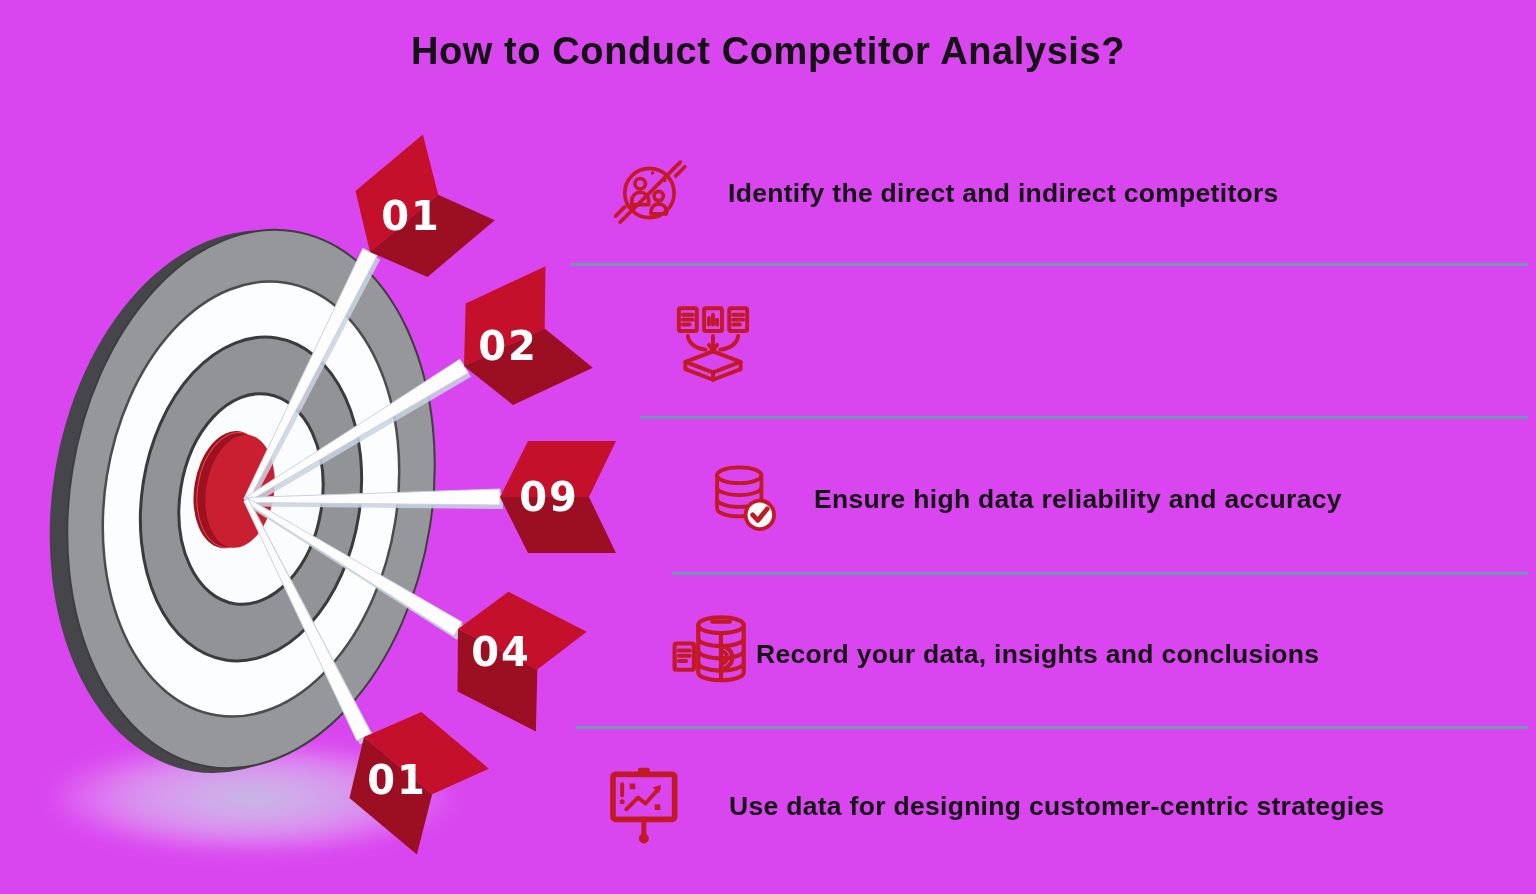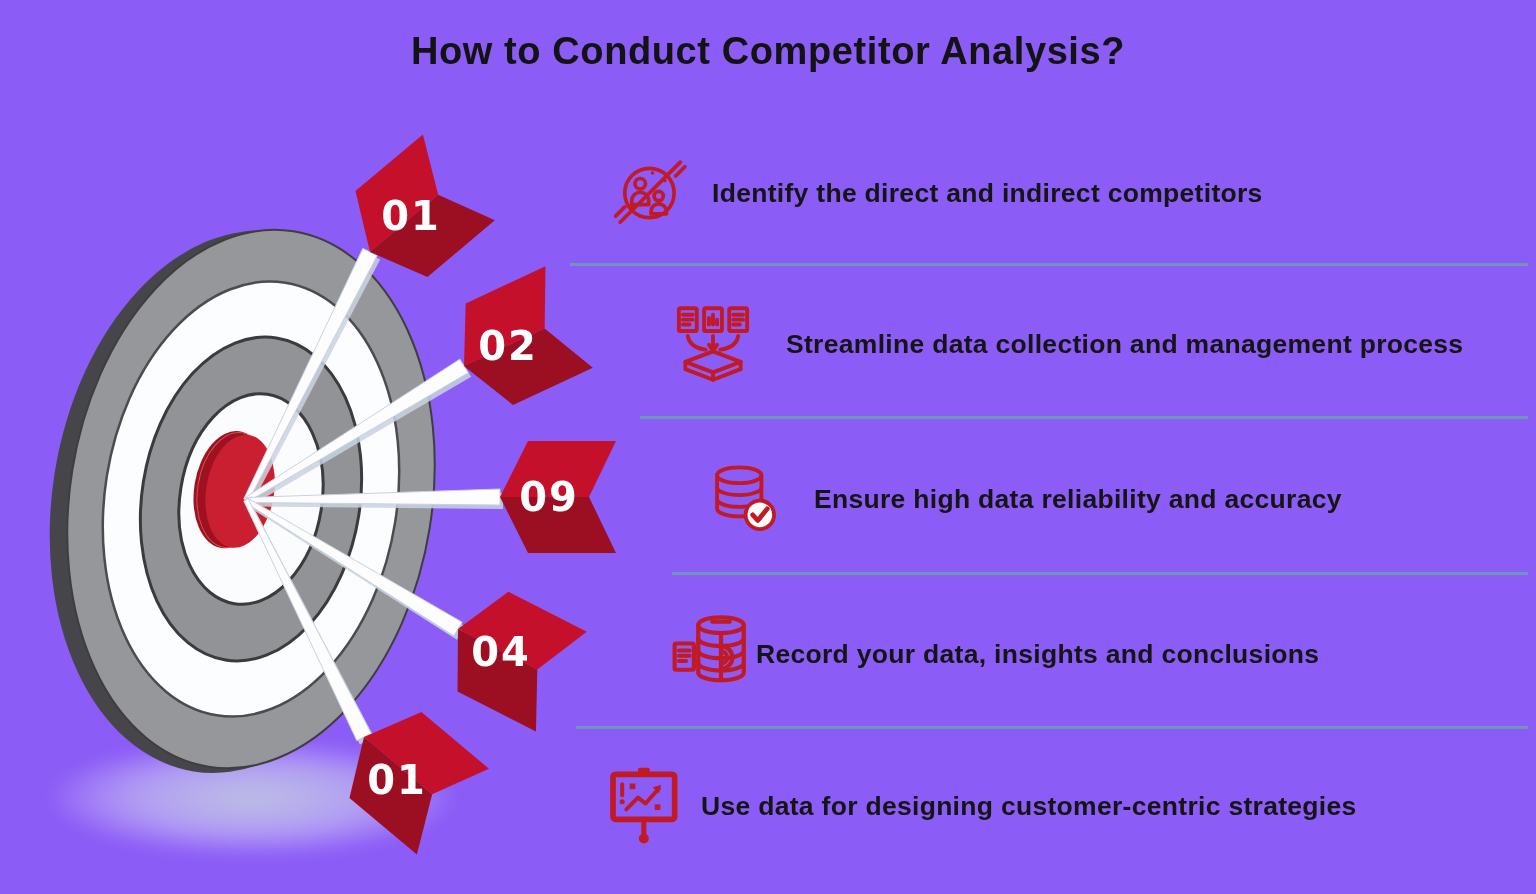--- a/index.html
+++ b/index.html
@@ -1,16 +1,16 @@
 <!DOCTYPE html>
 <html><head>
 <meta charset="utf-8">
 <style>
   html,body{margin:0;padding:0;background:#ffffff;}
-  .page{position:relative;width:1536px;height:894px;background:#8b5cf6;overflow:hidden;
+  .page{position:relative;width:1536px;height:894px;background:#d946ef;overflow:hidden;
         font-family:"Liberation Sans",sans-serif;}
   .title{position:absolute;top:30px;left:0;width:100%;text-align:center;
          font-size:38px;font-weight:700;color:#131313;letter-spacing:.6px;}
   .illustration{position:absolute;left:0;top:0;z-index:1;}
   .flag-num{position:absolute;transform:translate(-50%,-50%);z-index:3;
             color:#ffffff;font-weight:700;font-size:40px;letter-spacing:2px;
             font-family:"DejaVu Sans","Liberation Sans",sans-serif;}
   .row{position:absolute;display:flex;align-items:center;height:92px;z-index:2;}
   .row .label{font-weight:700;font-size:26.5px;color:#151515;letter-spacing:.3px;white-space:nowrap;}
   .row svg{flex:none;display:block;}
@@ -94,21 +94,21 @@
   <div class="flag-num" style="left:508px;top:346px;">02</div>
   <div class="flag-num" style="left:549px;top:497px;">09</div>
   <div class="flag-num" style="left:501px;top:652px;">04</div>
   <div class="flag-num" style="left:397px;top:780px;">01</div>
 
   <div class="divider" style="left:570px;top:263px;width:958px;"></div>
   <div class="divider" style="left:640px;top:416px;width:888px;"></div>
   <div class="divider" style="left:672px;top:572px;width:856px;"></div>
   <div class="divider" style="left:576px;top:726px;width:952px;"></div>
 
-  <div class="row" style="left:614px;top:147px;gap:24px;">
+  <div class="row" style="left:614px;top:147px;gap:40px;">
     <svg width="74" height="74" viewBox="0 0 48 48">
       <g class="ic">
         <circle cx="23" cy="24" r="16"></circle>
         <line x1="4" y1="43" x2="43" y2="4"></line>
         <line x1="40" y1="13" x2="46" y2="7"></line>
         <line x1="1" y1="39" x2="7" y2="33"></line>
         <circle cx="17" cy="18" r="3.4"></circle>
         <path d="M11.5,29 a5.5,5.5 0 0 1 11,0 v2.5 h-11 z"></path>
         <circle cx="29" cy="26" r="3"></circle>
         <path d="M24,36 a5,5 0 0 1 10,0 v1.5 h-10 z"></path>
@@ -137,21 +137,20 @@
           <line x1="36.5" y1="12" x2="40.5" y2="12"></line>
         <path d="M8.5,19 q1,7 11,8.5"></path>
         <path d="M39.5,19 q-1,7 -11,8.5"></path>
         <line x1="24" y1="19" x2="24" y2="27"></line>
         <path d="M21.5,24.5 L24,28 L26.5,24.5"></path>
         <path d="M7,35 L24,28.5 L41,35 L24,41.5 Z"></path>
         <path d="M7,35 v4.5 L24,46 l17,-6.5 V35"></path>
         <path d="M24,41.5 V46"></path>
       </g>
     </svg>
-    <div class="label">Streamline data collection and management process</div>
   </div>
 
   <div class="row" style="left:706px;top:453px;gap:32px;">
     <svg width="76" height="76" viewBox="0 0 48 48">
       <g class="ic" stroke-width="2.6">
         <ellipse cx="21" cy="9" rx="14" ry="5"></ellipse>
         <path d="M7,9 v21 a14,5 0 0 0 28,0 v-21"></path>
         <path d="M7,16.5 a14,5 0 0 0 28,0"></path>
         <path d="M7,24 a14,5 0 0 0 28,0"></path>
         <circle cx="34" cy="34" r="9" fill="#ffffff"></circle>
@@ -175,21 +174,21 @@
         <path d="M15,22 a13,4.5 0 0 0 26,0"></path>
         <path d="M15,29 a13,4.5 0 0 0 26,0"></path>
         <line x1="28" y1="12" x2="28" y2="39"></line>
         <path d="M28,19.5 a6.5,6.5 0 0 1 0,13"></path>
         <path d="M28,22.5 a3.5,3.5 0 0 1 0,7"></path>
       </g>
     </svg>
     <div class="label">Record your data, insights and conclusions</div>
   </div>
 
-  <div class="row" style="left:603px;top:760px;gap:18px;">
+  <div class="row" style="left:603px;top:760px;gap:46px;">
     <svg width="80" height="80" viewBox="0 0 48 48">
       <rect class="icf" x="21" y="1" width="7" height="4" rx="1"></rect>
       <g class="ic">
         <rect x="6" y="5" width="37" height="27" rx="1.5" stroke-width="3.4"></rect>
         <line x1="11.5" y1="11" x2="11.5" y2="17.5"></line>
         <path d="M14,26 l7,-7 4.5,3.5 8,-9"></path>
         <line x1="24.5" y1="32" x2="24.5" y2="40.5" stroke-width="3"></line>
       </g>
       <circle class="icf" cx="11.5" cy="21.5" r="1.5"></circle>
       <rect class="icf" x="16" y="10.5" width="3.4" height="3.4"></rect>

